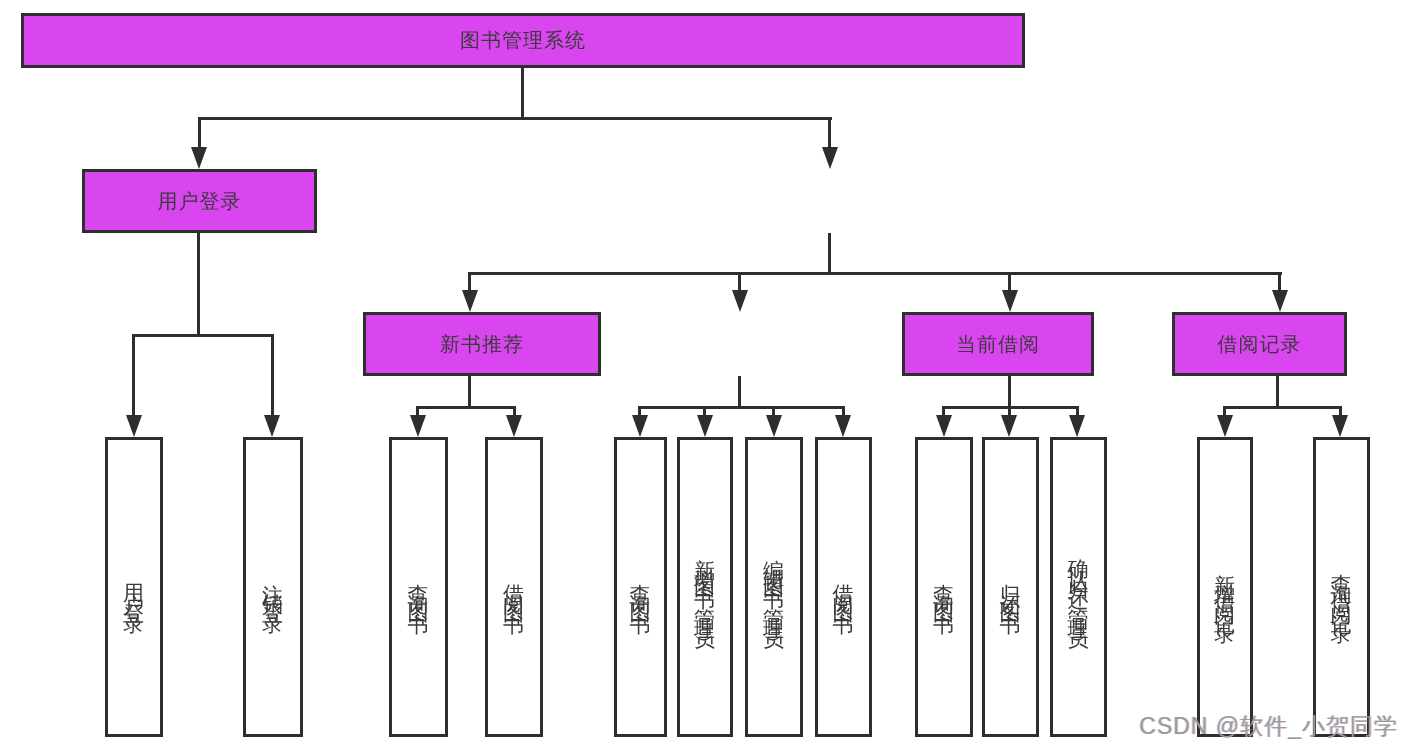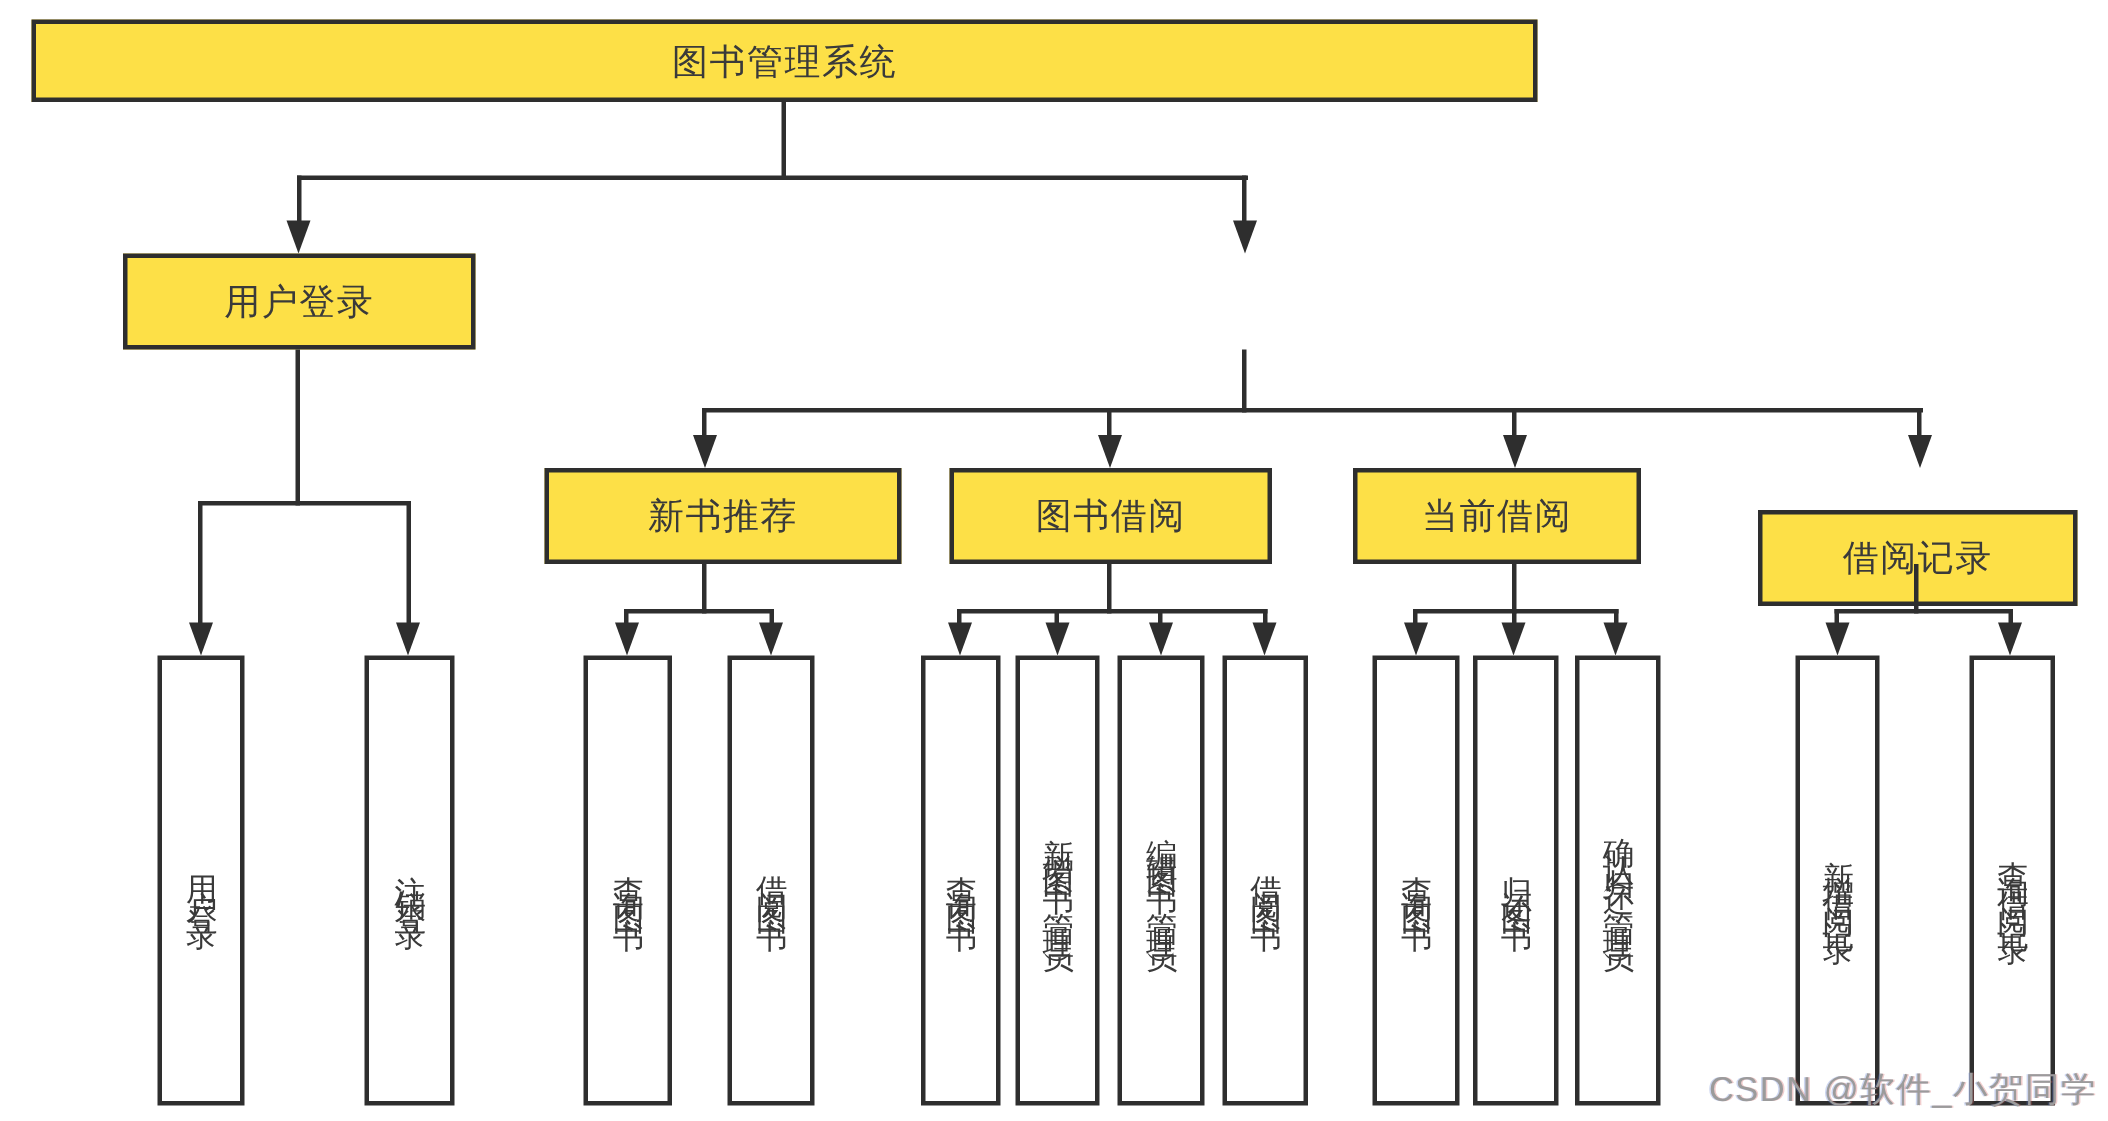--- a/index.html
+++ b/index.html
@@ -1,23 +1,23 @@
 <!DOCTYPE html>
 <html><head>
 <meta charset="utf-8">
 <style>
   html,body{margin:0;padding:0;background:#ffffff;}
   #stage{
     position:relative;width:1405px;height:747px;background:#ffffff;overflow:hidden;
     font-family:"Liberation Sans","DejaVu Sans",sans-serif;color:#3a3a3a;
   }
   .box{
-    position:absolute;box-sizing:border-box;border:3px solid #2e2e2e;background:#fde047;
+    position:absolute;box-sizing:border-box;border:3px solid #2e2e2e;background:#d946ef;
     display:flex;align-items:center;justify-content:center;
-    font-size:24px;letter-spacing:1px;color:#3a3a3a;white-space:nowrap;
+    font-size:20px;letter-spacing:1px;color:#3a3a3a;white-space:nowrap;
   }
   .tallbox{
     position:absolute;box-sizing:border-box;border:3px solid #2e2e2e;background:#ffffff;
     display:flex;align-items:center;justify-content:center;
   }
   .tallbox .vtext{
     writing-mode:vertical-rl;text-orientation:mixed;
     font-size:21px;letter-spacing:10px;line-height:1;color:#3a3a3a;white-space:nowrap;
   }
   .vline{position:absolute;width:3px;background:#2e2e2e;}
@@ -67,27 +67,24 @@
   <div class="vline" style="left:738px;top:272px;height:22px;"></div>
   <div class="arrow" style="left:732px;top:290px;"></div>
   <div class="vline" style="left:1008px;top:272px;height:22px;"></div>
   <div class="arrow" style="left:1002px;top:290px;"></div>
   <div class="vline" style="left:1278px;top:272px;height:22px;"></div>
   <div class="arrow" style="left:1272px;top:290px;"></div>
 
   <div class="box" style="left:363px;top:312px;width:238px;height:64px;">
     <span>新书推荐</span>
   </div>
-  <div class="box" style="left:633px;top:312px;width:215px;height:64px;">
-    <span>图书借阅</span>
-  </div>
   <div class="box" style="left:902px;top:312px;width:192px;height:64px;">
     <span>当前借阅</span>
   </div>
-  <div class="box" style="left:1172px;top:312px;width:213px;height:64px;margin-top:28px;">
+  <div class="box" style="left:1172px;top:312px;width:175px;height:64px;">
     <span>借阅记录</span>
   </div>
 
   <div class="vline" style="left:468px;top:376px;height:33px;"></div>
   <div class="hline" style="left:416px;top:406px;width:100px;"></div>
   <div class="vline" style="left:416px;top:406px;height:11px;"></div>
   <div class="arrow" style="left:410px;top:415px;"></div>
   <div class="vline" style="left:513px;top:406px;height:11px;"></div>
   <div class="arrow" style="left:506px;top:415px;"></div>
 

